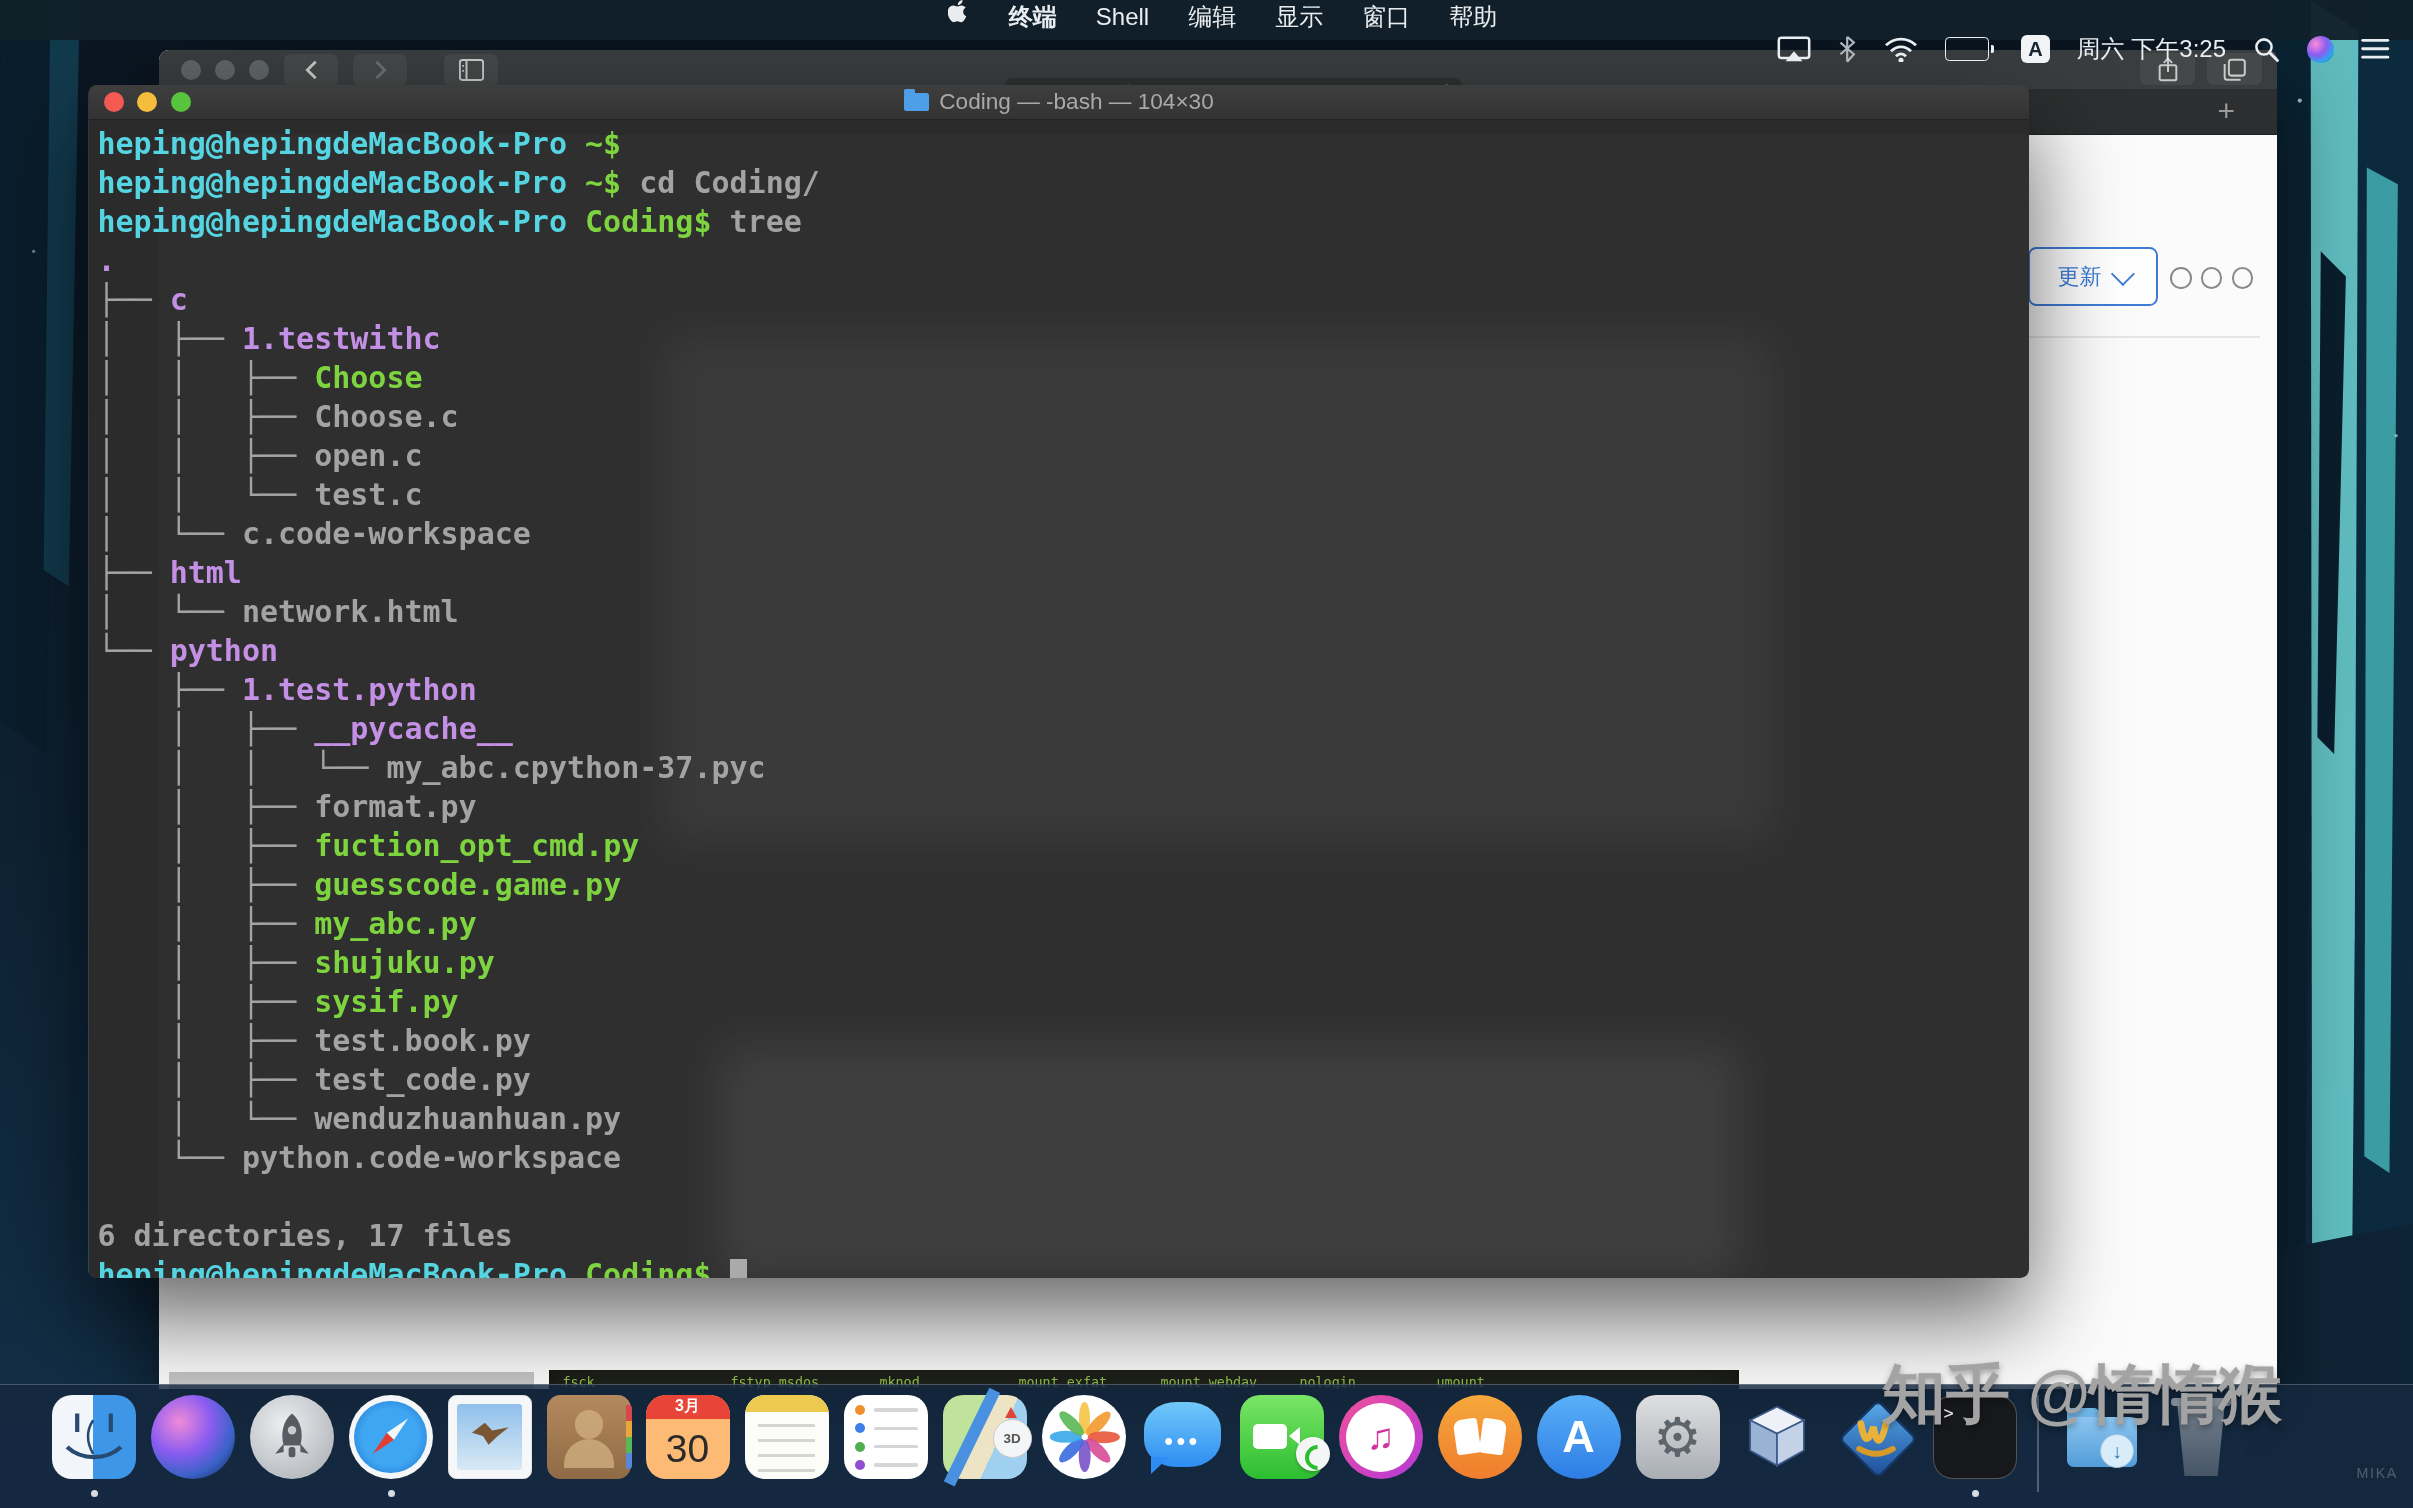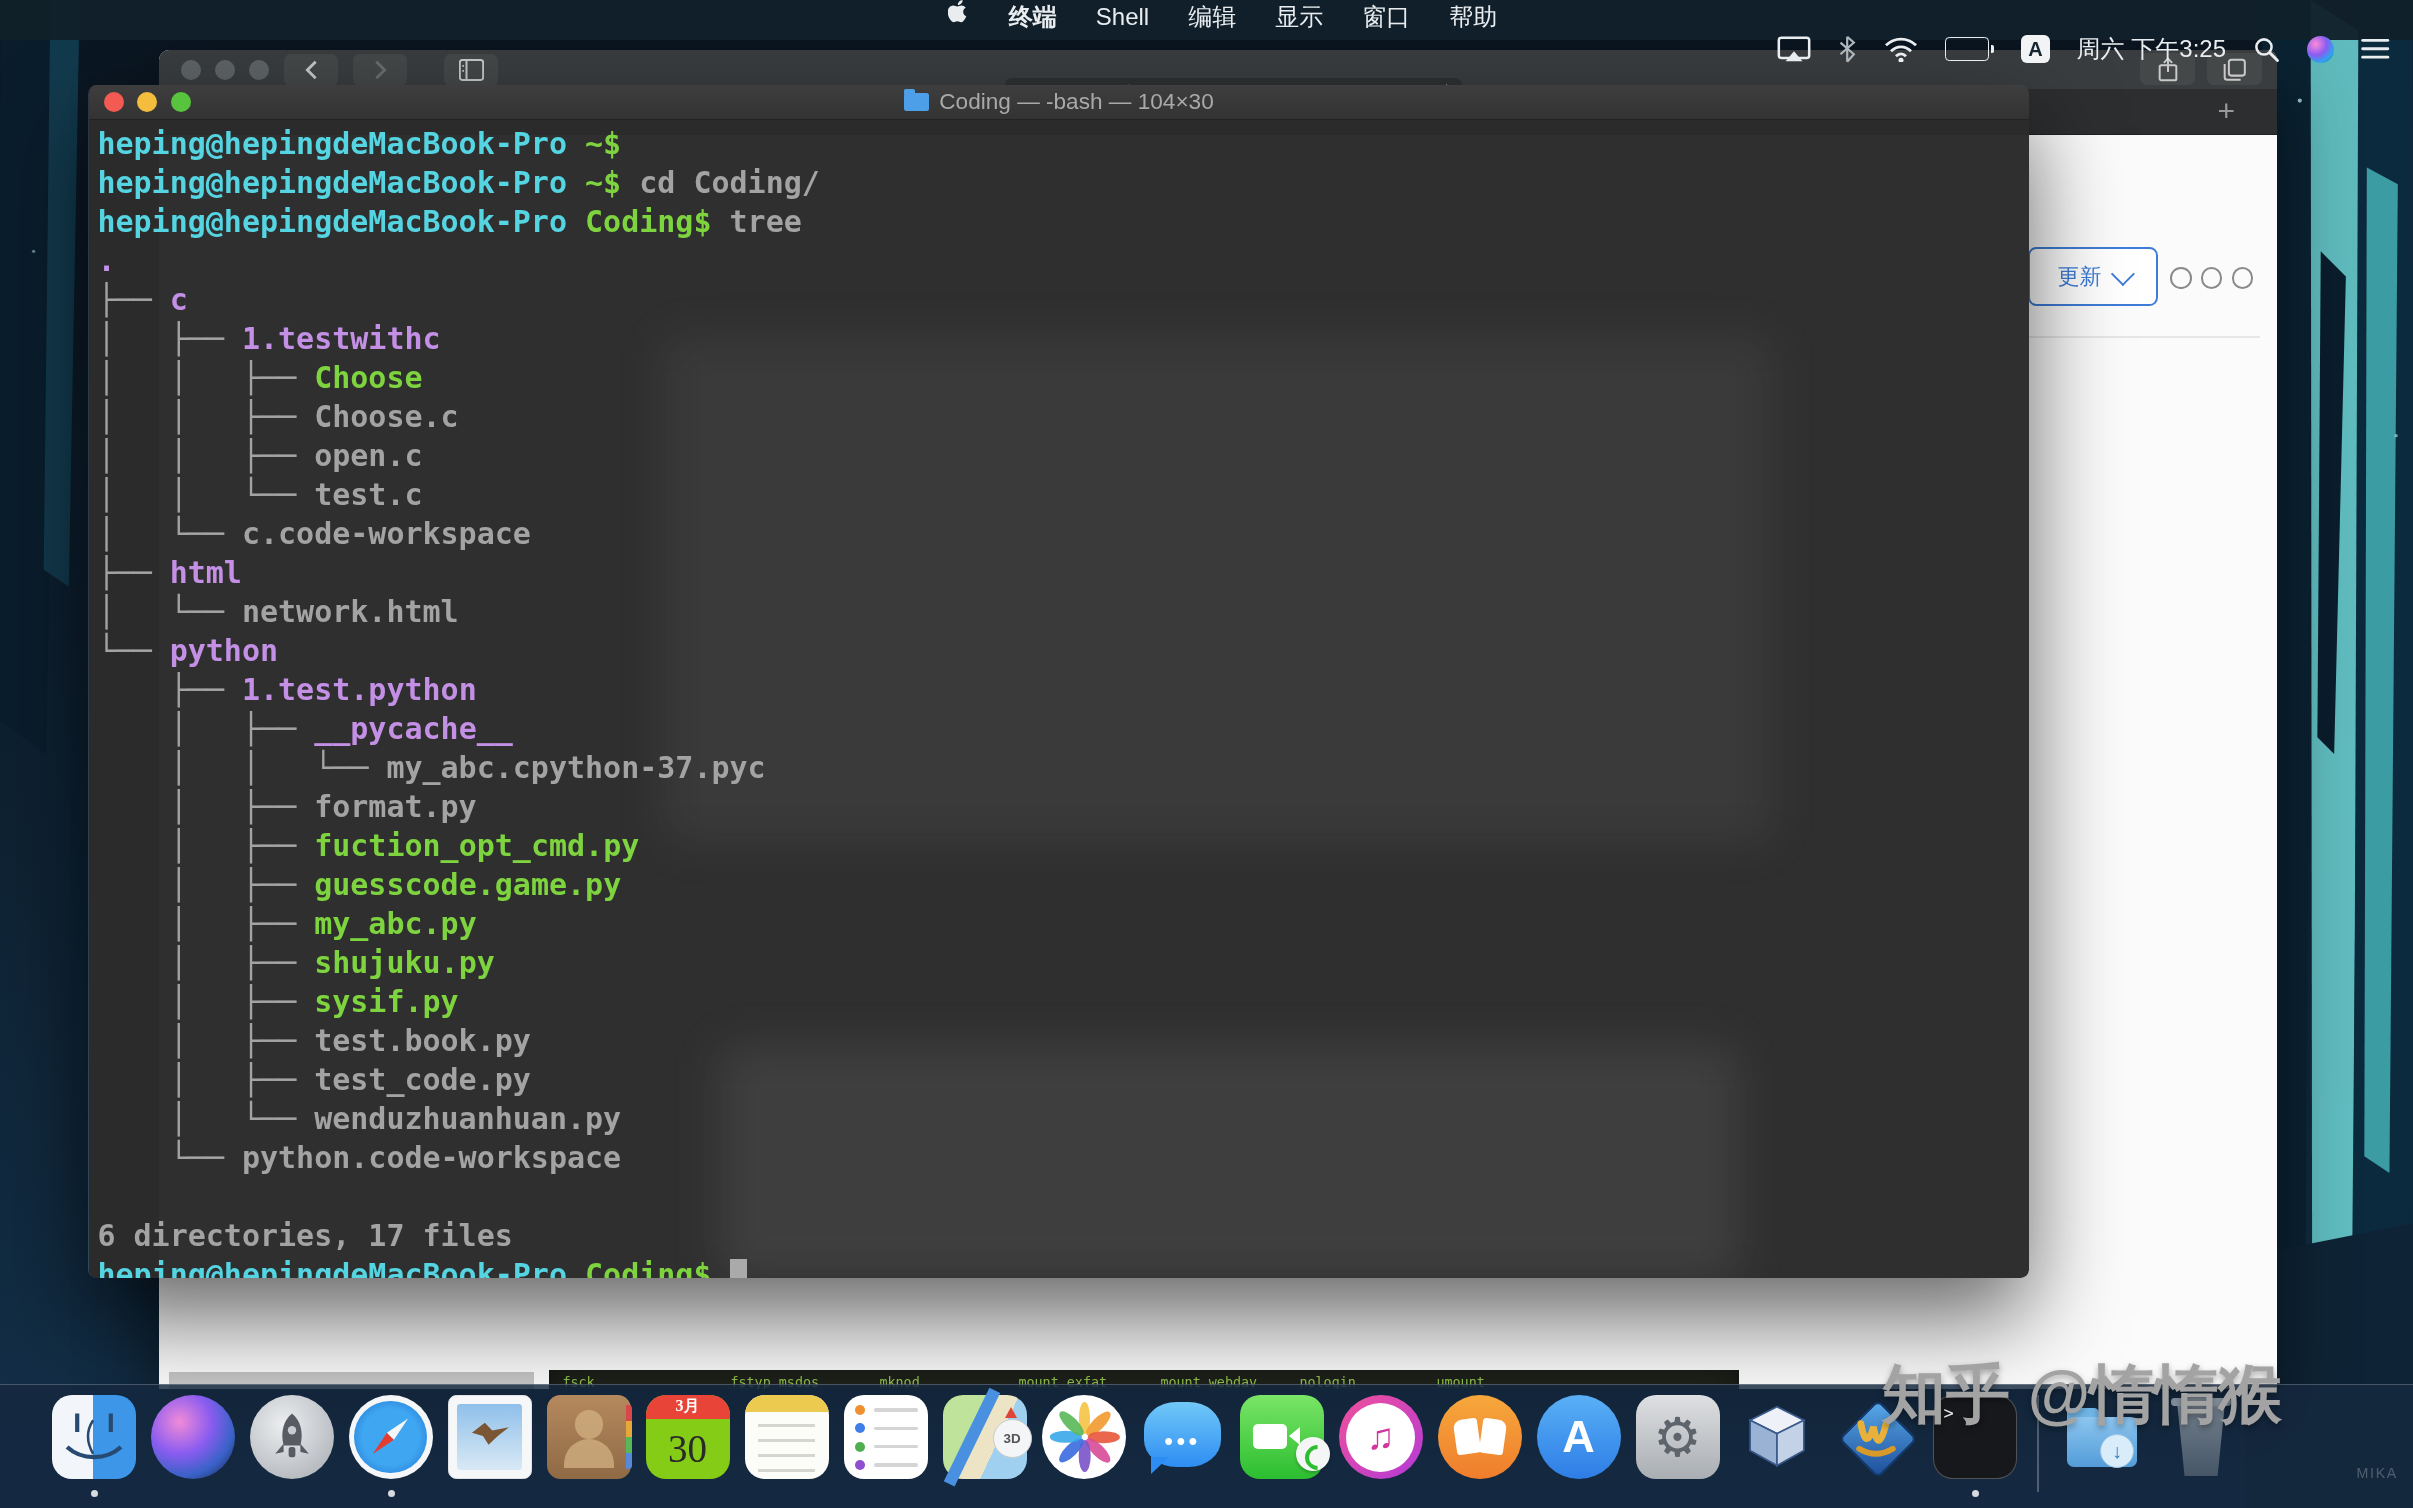--- a/index.html
+++ b/index.html
@@ -111,21 +111,21 @@
   .i-mail .pic{position:absolute;inset:8.4px;background:linear-gradient(#8fc0ea,#d9e9f5);border-radius:3.4px;overflow:hidden;}
   .i-mail .bird{position:absolute;left:15px;top:18.4px;width:37px;height:22px;background:#7a5634;
     clip-path:polygon(0 45%,35% 0,55% 35%,100% 20%,70% 60%,45% 100%,30% 60%);}
   
   .i-contacts{background:linear-gradient(#b5895e,#8f6a45);border-radius:13.4px;}
   .i-contacts .head{position:absolute;left:28px;top:15px;width:28.5px;height:28.5px;border-radius:50%;background:#cfae80;opacity:.8;}
   .i-contacts .bodyc{position:absolute;left:17px;top:44px;width:50px;height:28.5px;border-radius:25px 25px 0 0;background:#cfae80;opacity:.8;}
   .i-contacts .tabs{position:absolute;right:-1.7px;top:10px;width:6.7px;height:64px;
     background:linear-gradient(#d84848 0 25%,#e8a838 25% 50%,#58b858 50% 75%,#5888d8 75%);border-radius:0 3.4px 3.4px 0;}
   
-  .i-calendar{background:#84cc16;overflow:hidden;font-family:Liberation Serif, serif;}
+  .i-calendar{background:#fdba74;overflow:hidden;}
   .i-calendar .hd{height:23.5px;background:#e84438;color:#fff;font-size:16px;font-weight:700;
     display:flex;align-items:center;justify-content:center;}
   .i-calendar .day{height:60px;display:flex;align-items:center;justify-content:center;font-size:39px;color:#2a2a2a;font-weight:400;}
   
   .i-notes{background:#fcfcf9;overflow:hidden;}
   .i-notes .strip{height:17px;background:#ecc94f;}
   .i-notes .ln{height:3.4px;background:#d6d6d0;margin:11.7px 13.4px 0;}
   
   .i-reminders{background:#ffffff;padding:10px 0 0 11.7px;box-sizing:border-box;}
   .i-reminders .row{display:flex;align-items:center;gap:8.4px;margin-bottom:8.4px;}

